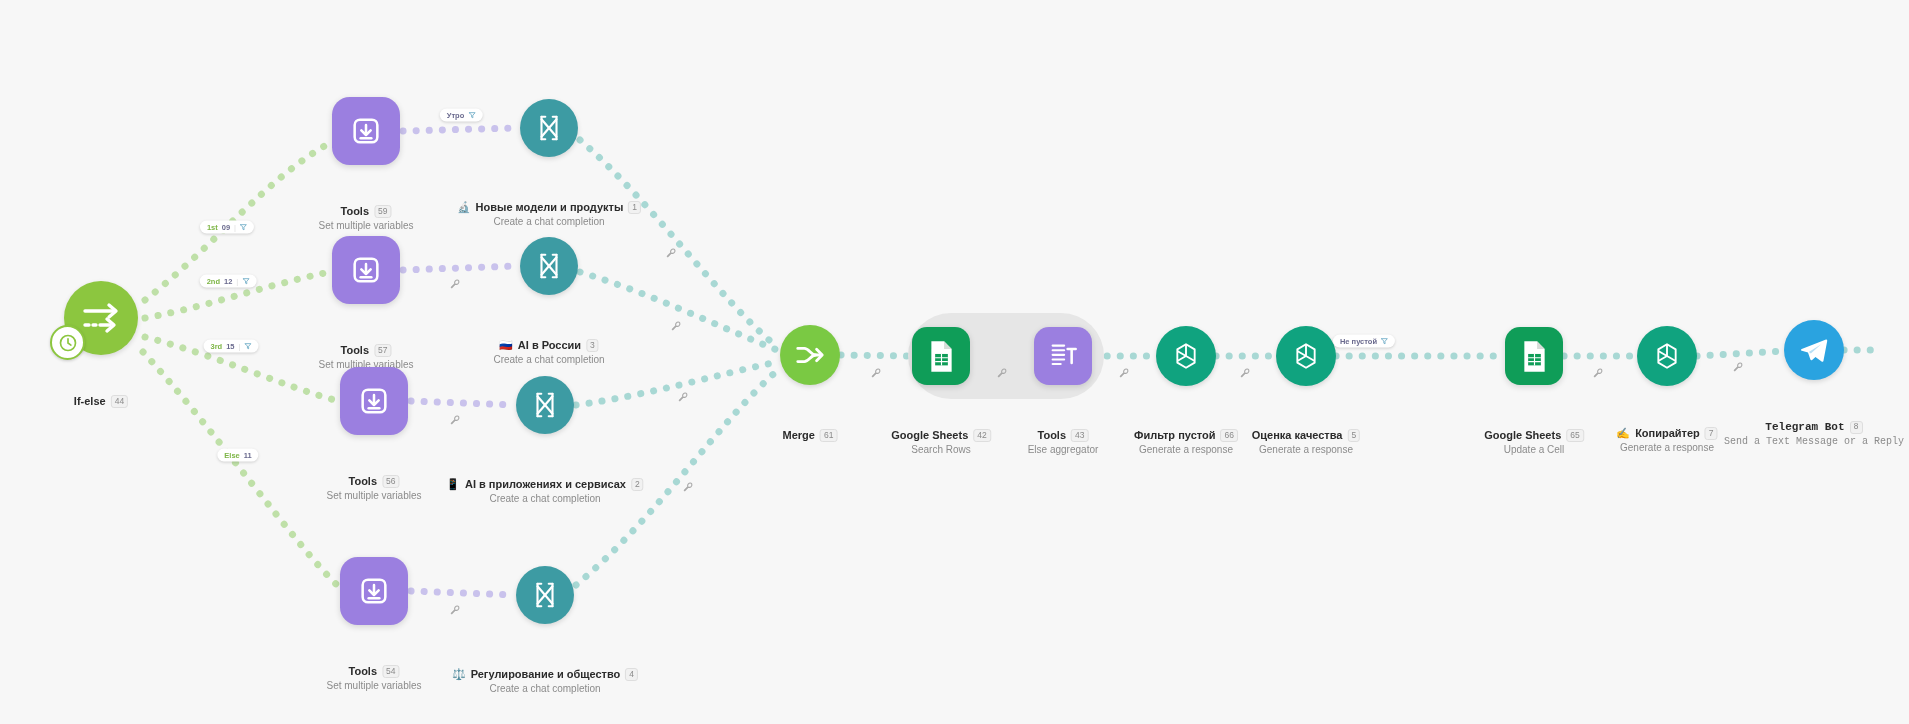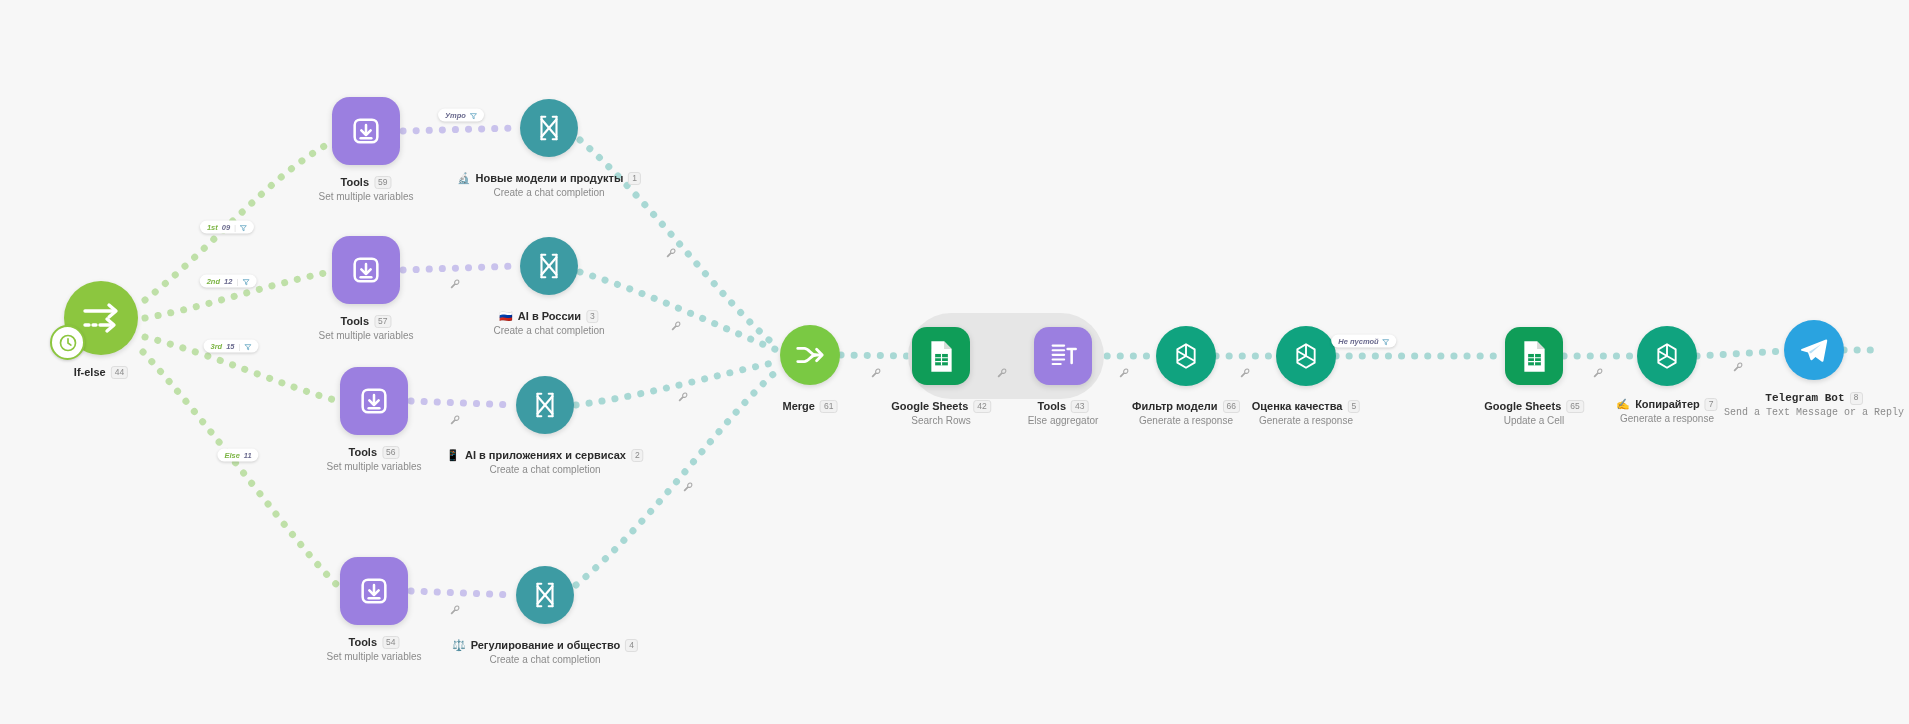--- a/index.html
+++ b/index.html
@@ -33,20 +33,21 @@
     border-radius: 26%;
     display: flex; align-items: center; justify-content: center;
     box-shadow: 0 2px 6px rgba(0,0,0,.14);
   }
 
   .caption {
     position: absolute;
     text-align: center;
     white-space: nowrap;
     transform: translateX(-50%);
+    margin-top: 29px;
   }
   .cap-line {
     display: flex; align-items: center; justify-content: center; gap: 5px;
     font-size: 11px; font-weight: bold; color: #2b2b2b; line-height: 13px;
   }
   .cap-emoji { font-size: 11px; }
   .badge {
     display: inline-block;
     font-size: 8.5px; font-weight: normal; color: #8a8a8a;
     background: #f1f1f1;
@@ -56,30 +57,29 @@
     min-width: 12px; text-align: center;
   }
   .cap-sub {
     font-size: 10px; color: #8b8b8b; margin-top: 3px; line-height: 10px;
     font-weight: normal;
   }
 
   
   .pill {
     position: absolute;
-    display: flex; align-items: flex-end; gap: 4px;
+    display: flex; align-items: center; gap: 4px;
     background: #fff;
     border-radius: 11px;
     padding: 2px 7px;
     box-shadow: 0 1px 3px rgba(0,0,0,.16);
     font-size: 7.5px;
     white-space: nowrap;
     transform: translate(-50%,-50%);
     z-index: 6;
-    font-style: italic;
   }
   .pill .ord { color: #7db545; font-weight: bold; }
   .pill .cnt { color: #6a6a8e; font-weight: bold; }
   .pill .sep { color: #ddd; }
   .pill .filt { color: #6aa9c4; display: flex; }
 
   
   .wrench {
     position: absolute;
     width: 11px; height: 11px;
@@ -399,21 +399,21 @@
     <div class="bubble" style="left:1156px; top:326px; width:60px; height:60px; background:#10a37f;">
       <svg width="32" height="32" viewBox="0 0 24 24" fill="none" stroke="#fff" stroke-width="1.4" stroke-linejoin="round">
         <path d="M12 3.2 L18.5 7 v10 L12 20.8 5.5 17 V7 Z"></path>
         <path d="M12 3.2 V12 l6.5 3.8"></path>
           <path d="M12 12 L5.5 15.8"></path>
           <path d="M12 12 L5.5 8.2"></path>
       </svg>
     </div>
     <div class="caption" style="left:1186px; top:400px;">
       <div class="cap-line">
-        <span>Фильтр модели</span>
+        <span>Фильтр пустой</span>
         <span class="badge">66</span>
       </div>
       <div class="cap-sub">Generate a response</div>
     </div>
   </div>
 
   <div class="node">
     <div class="bubble" style="left:1276px; top:326px; width:60px; height:60px; background:#10a37f;">
       <svg width="32" height="32" viewBox="0 0 24 24" fill="none" stroke="#fff" stroke-width="1.4" stroke-linejoin="round">
         <path d="M12 3.2 L18.5 7 v10 L12 20.8 5.5 17 V7 Z"></path>

